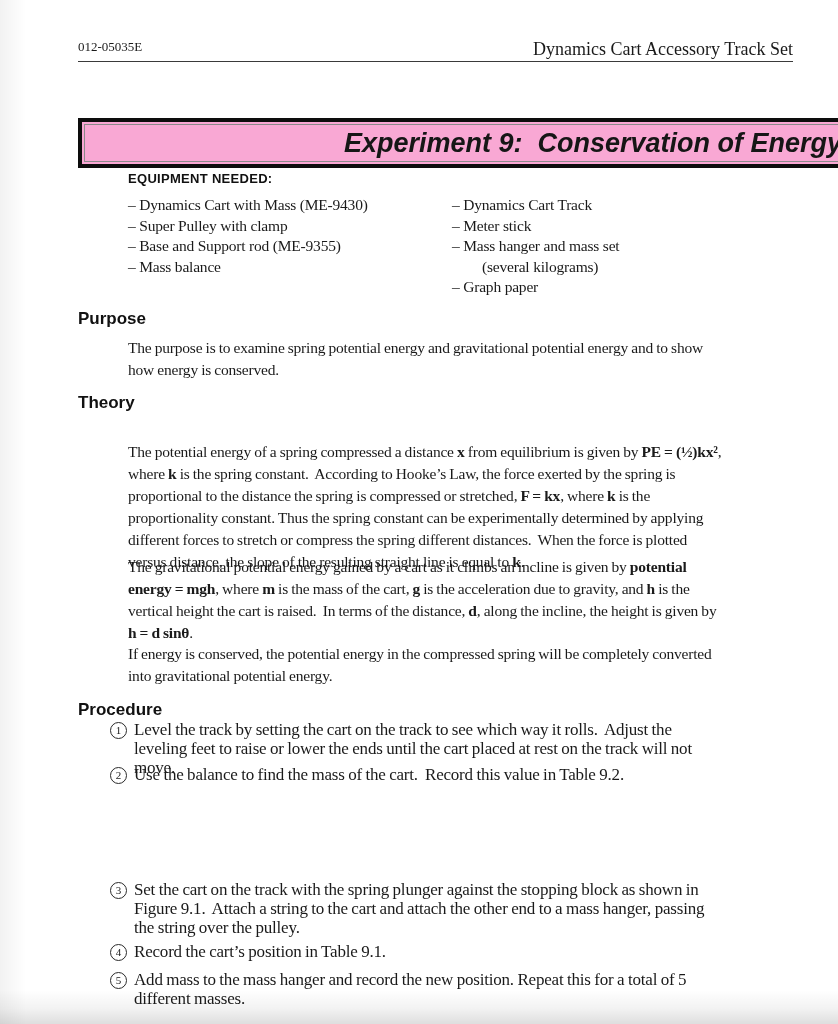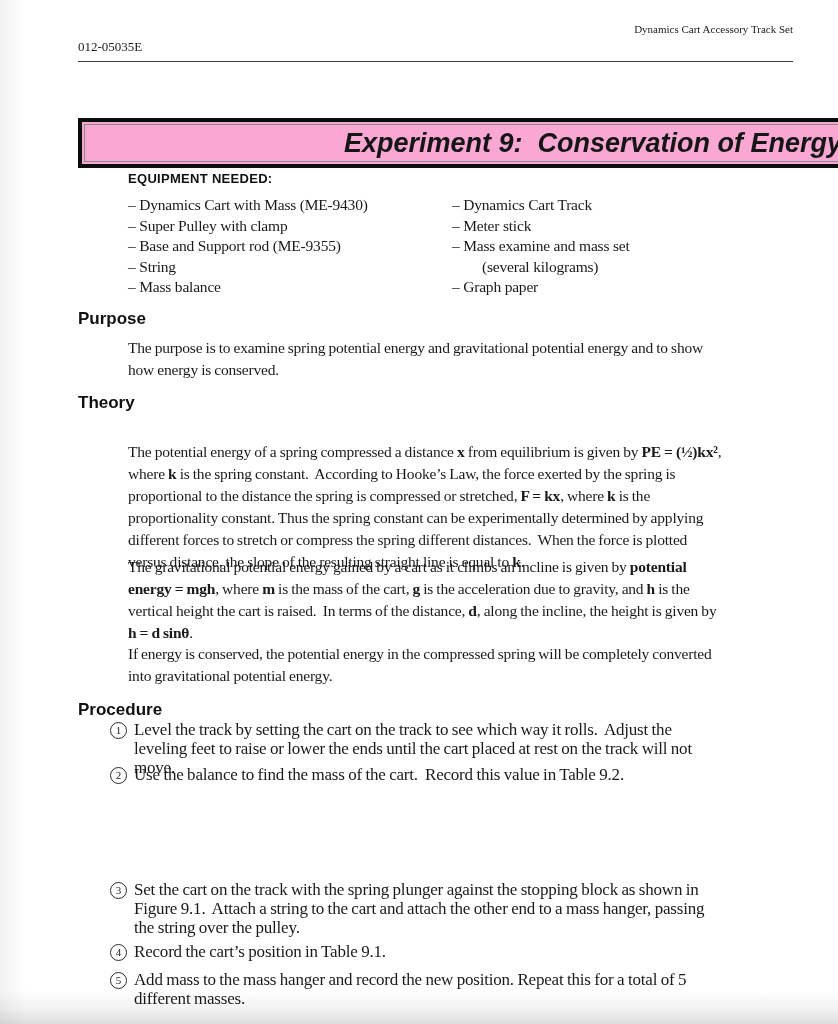--- a/index.html
+++ b/index.html
@@ -15,21 +15,21 @@
     position:absolute;left:0;top:0;bottom:0;width:26px;
     background:linear-gradient(to right, rgba(0,0,0,0.05), rgba(0,0,0,0));
     pointer-events:none;
   }
   .edge-bottom{
     position:absolute;left:0;right:0;bottom:0;height:34px;
     background:linear-gradient(180deg, rgba(0,0,0,0) 0%, rgba(0,0,0,0.05) 55%, rgba(0,0,0,0.13) 100%);
     pointer-events:none;
   }
   .hdr-left{position:absolute;left:78px;top:39px;font-size:13px;}
-  .hdr-right{position:absolute;right:45px;top:23px;font-size:11px;}
+  .hdr-right{position:absolute;right:45px;top:39px;font-size:18px;}
   .hdr-rule{position:absolute;left:78px;top:61px;width:715px;height:1px;background:#3a3a3a;}
 
   .banner{
     position:absolute;left:78px;width:801px;box-sizing:border-box;
     border:4px solid #0d0d0d;background:#f9a8d4;margin-top:38px;
   }
   .banner-inner{
     position:absolute;top:2px;left:2px;right:2px;bottom:2px;
     border:1px solid #8a8a8a;
     display:flex;align-items:center;
@@ -111,27 +111,26 @@
     <div class="banner-inner">
       <span class="title1">Experiment 9:  Conservation of Energy</span>
     </div>
   </div>
 
   <div class="equip-heading">EQUIPMENT NEEDED:</div>
   <div class="equip-col c1">
     <div class="equip-item">– Dynamics Cart with Mass (ME-9430)</div>
     <div class="equip-item">– Super Pulley with clamp</div>
     <div class="equip-item">– Base and Support rod (ME-9355)</div>
-    <div class="equip-item">– String</div>
     <div class="equip-item">– Mass balance</div>
   </div>
   <div class="equip-col c2">
     <div class="equip-item">– Dynamics Cart Track</div>
     <div class="equip-item">– Meter stick</div>
-    <div class="equip-item">– Mass examine and mass set</div>
+    <div class="equip-item">– Mass hanger and mass set</div>
     <div class="equip-item indent">(several kilograms)</div>
     <div class="equip-item">– Graph paper</div>
   </div>
 
   <div class="section-heading h-purpose">Purpose</div>
   <div class="par p-purpose">The purpose is to examine spring potential energy and gravitational potential energy and to show how energy is conserved.</div>
 
   <div class="section-heading h-theory">Theory</div>
   <div class="par p-theory1">The potential energy of a spring compressed a distance <b>x</b> from equilibrium is given by <b>PE = (½)kx²</b>, where <b>k</b> is the spring constant.  According to Hooke’s Law, the force exerted by the spring is proportional to the distance the spring is compressed or stretched, <b>F = kx</b>, where <b>k</b> is the proportionality constant. Thus the spring constant can be experimentally determined by applying different forces to stretch or compress the spring different distances.  When the force is plotted versus distance, the slope of the resulting straight line is equal to <b>k</b>.</div>
   <div class="par p-theory2">The gravitational potential energy gained by a cart as it climbs an incline is given by <b>potential energy = mgh</b>, where <b>m</b> is the mass of the cart, <b>g</b> is the acceleration due to gravity, and <b>h</b> is the vertical height the cart is raised.  In terms of the distance, <b>d</b>, along the incline, the height is given by <b>h = d sinθ</b>.</div>

